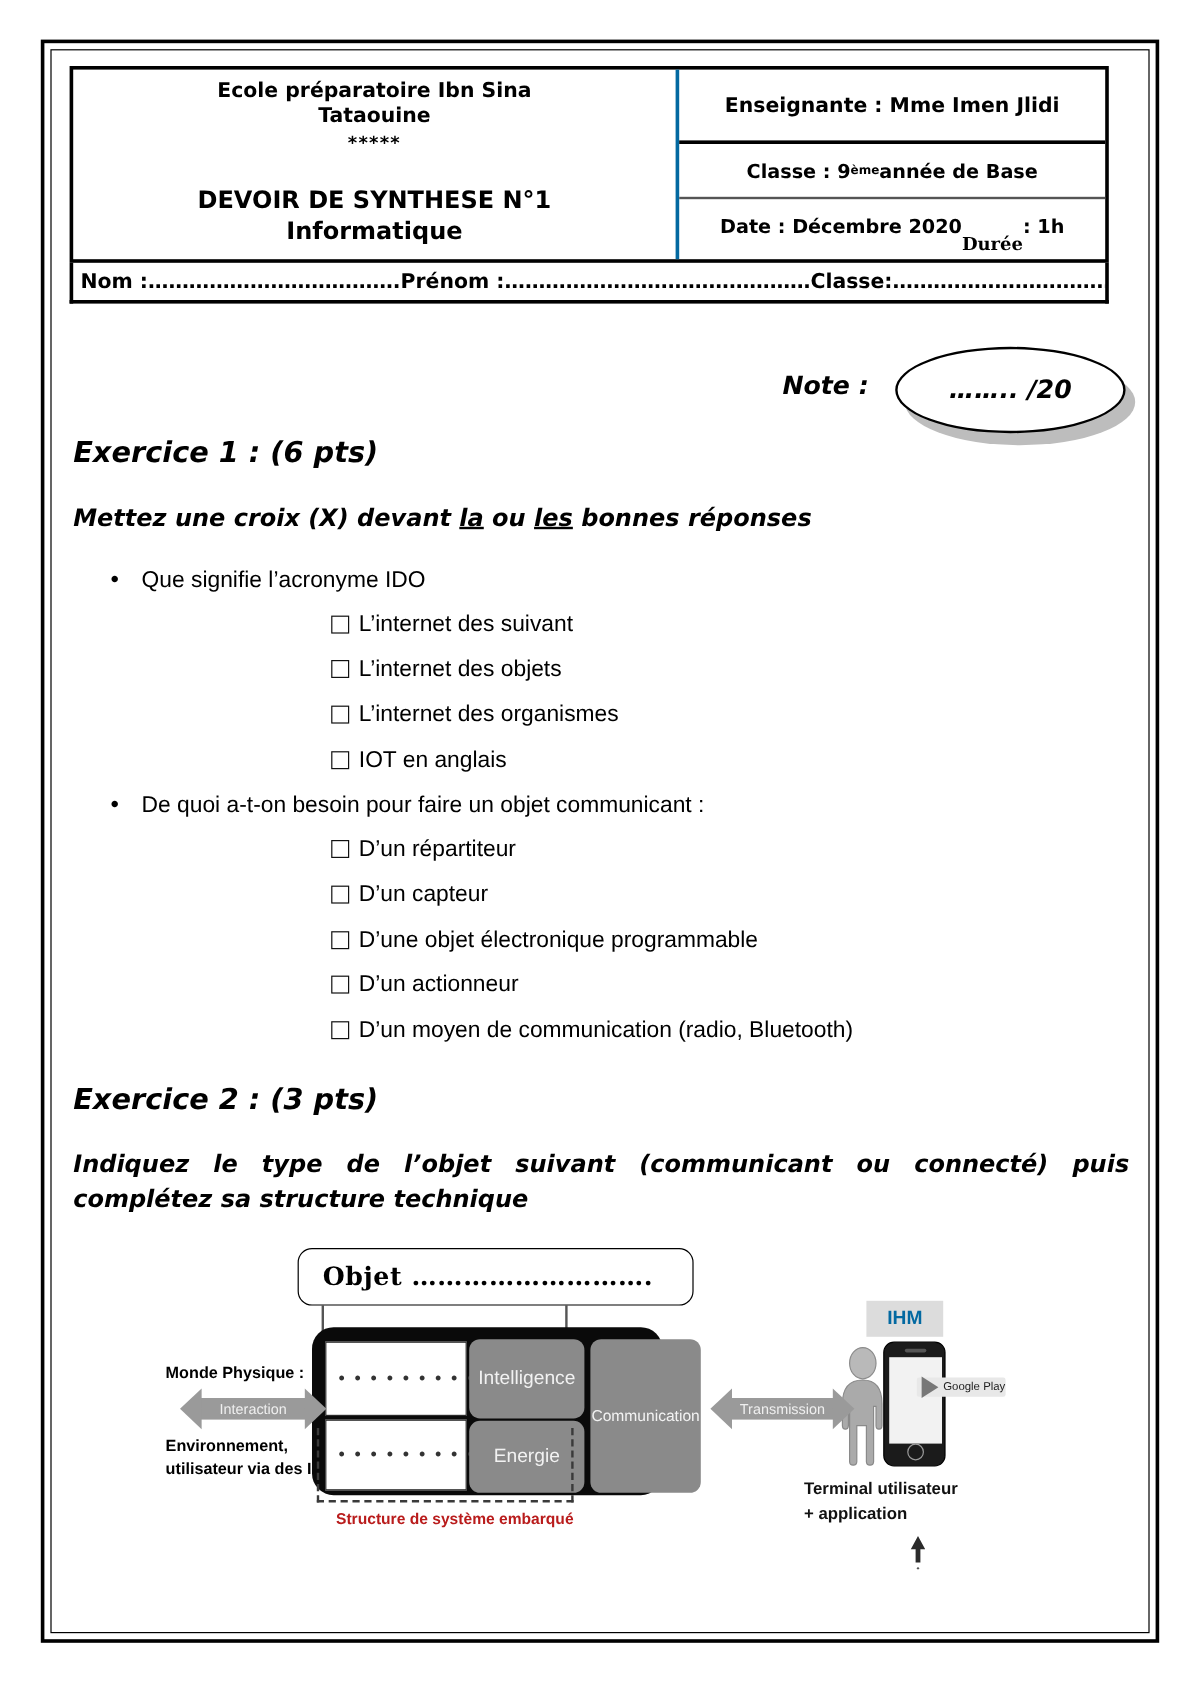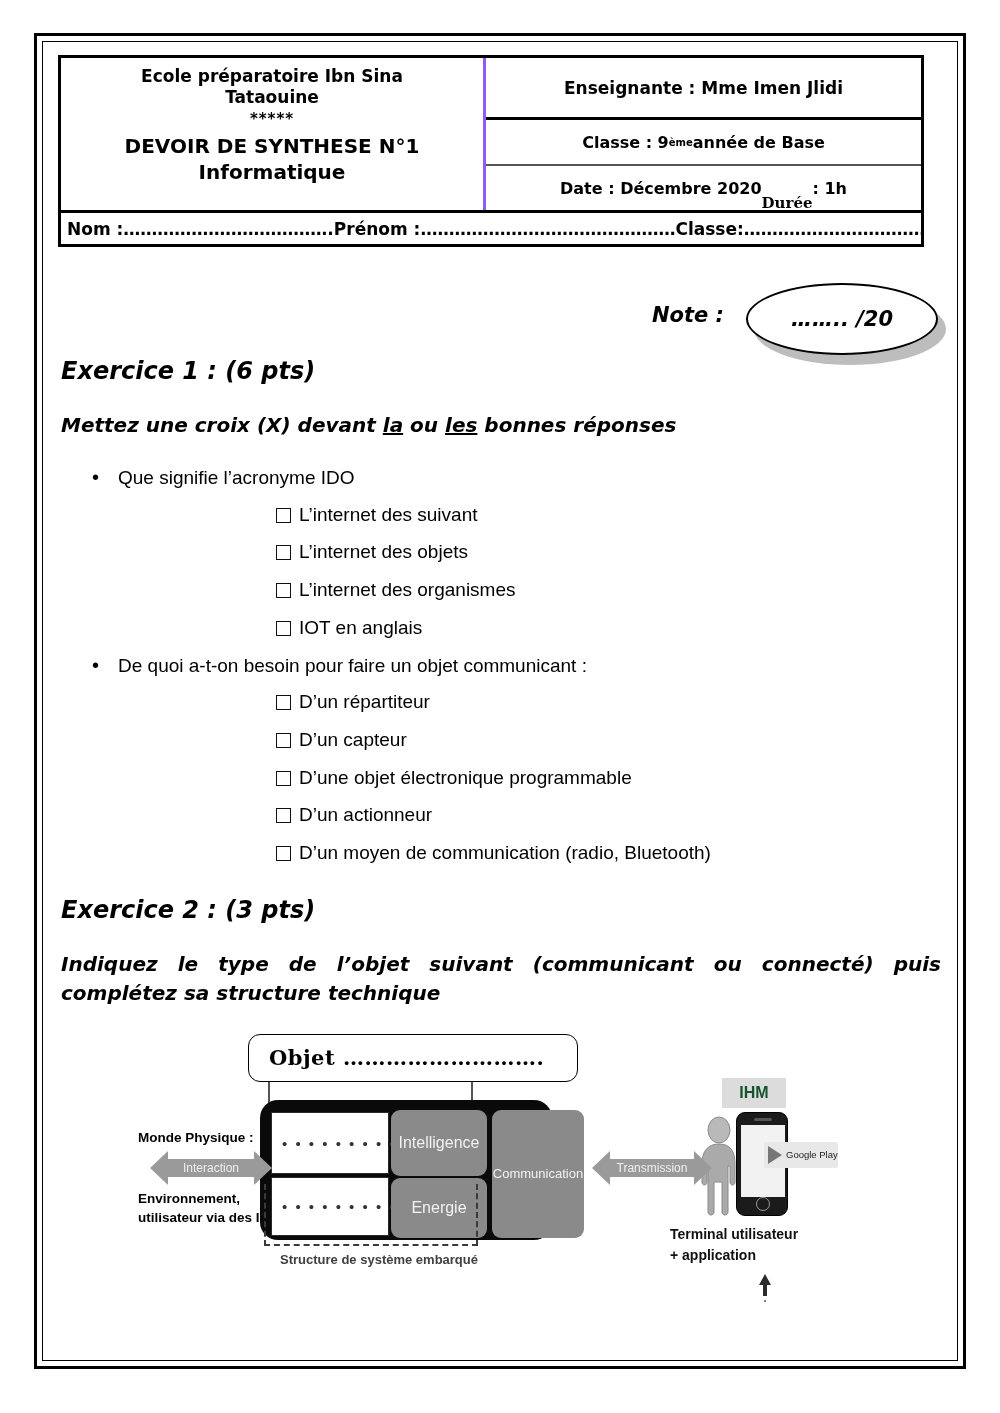--- a/index.html
+++ b/index.html
@@ -33,22 +33,22 @@
     width:886px;
   }
 
   
   .hdr{
     border:3px solid #000;
     display:flex;
     width:866px;
   }
   .hdr-left{
-    width:425px;
-    border-right:3px solid #8b5cf6;
+    width:505px;
+    border-right:3px solid #0369a1;
     padding:8px 6px 10px 6px;
     text-align:center;
     font-family:"DejaVu Sans", sans-serif;
     font-weight:bold;
   }
   .hdr-right{
     flex:1;
     display:flex;
     flex-direction:column;
   }
@@ -59,21 +59,21 @@
     display:flex;
     align-items:center;
     justify-content:center;
   }
   .hdr-cell.c1{ height:62px; border-bottom:3px solid #000; font-size:17px; }
   .hdr-cell.c2{ height:46px; border-bottom:2px solid #555; font-size:16px; }
   .hdr-cell.c3{ height:44px; font-size:16px;align-items:center; }
 
   .school-line{ font-size:17px; line-height:1.25; }
   .stars{ font-size:15px; letter-spacing:1px; line-height:1.3; margin-top:1px;}
-  .devoir{ font-size:20px; margin-top:4px; line-height:1.3; }
+  .devoir{ font-size:20px; margin-top:24px; line-height:1.3; }
   .matiere{ font-size:20px; line-height:1.35; }
   sup.em{ font-size:10px; vertical-align:super; }
   .ser{ font-family:"DejaVu Serif", serif; font-size:15px;margin-top:30px; }
 
   
   .idstrip{
     width:866px;
     border:3px solid #000;
     border-top:none;
     height:34px;
@@ -275,21 +275,21 @@
     z-index:5;
   }
   .struct-cap{
     position:absolute;
     left:196px; top:218px;
     width:250px;
     text-align:center;
     font-family:"Liberation Sans", sans-serif;
     font-weight:bold;
     font-size:13px;
-    color:#404040;
+    color:#b91c1c;
   }
 
   
   .lbl-mp{
     position:absolute;
     left:80px; top:96px;
     font-family:"Liberation Sans", sans-serif;
     font-weight:bold;
     font-size:13.5px;
   }
@@ -338,21 +338,21 @@
   
   .ihm-badge{
     position:absolute;
     left:664px; top:44px;
     width:64px; height:30px;
     background:#dcdcdc;
     display:flex; align-items:center; justify-content:center;
     font-family:"Liberation Sans", sans-serif;
     font-weight:bold;
     font-size:16px;
-    color:#14532d;
+    color:#0369a1;
   }
   .person{
     position:absolute;
     left:636px; top:82px;
     width:54px; height:102px;
   }
   .phone{
     position:absolute;
     left:678px; top:78px;
     width:52px; height:104px;
@@ -376,21 +376,21 @@
   .phone-spk{
     position:absolute;
     left:17px; top:5px;
     width:18px; height:3px;
     border-radius:2px;
     background:#555;
   }
   .gplay{
     position:absolute;
     left:706px; top:108px;
-    width:74px; height:26px;
+    width:74px; height:16px;
     background:#e8e8e8;
     display:flex; align-items:center;
     padding-left:4px;
     gap:4px;
     border-radius:2px;
   }
   .gplay-tri{
     width:0;height:0;
     border-top:9px solid transparent;
     border-bottom:9px solid transparent;

